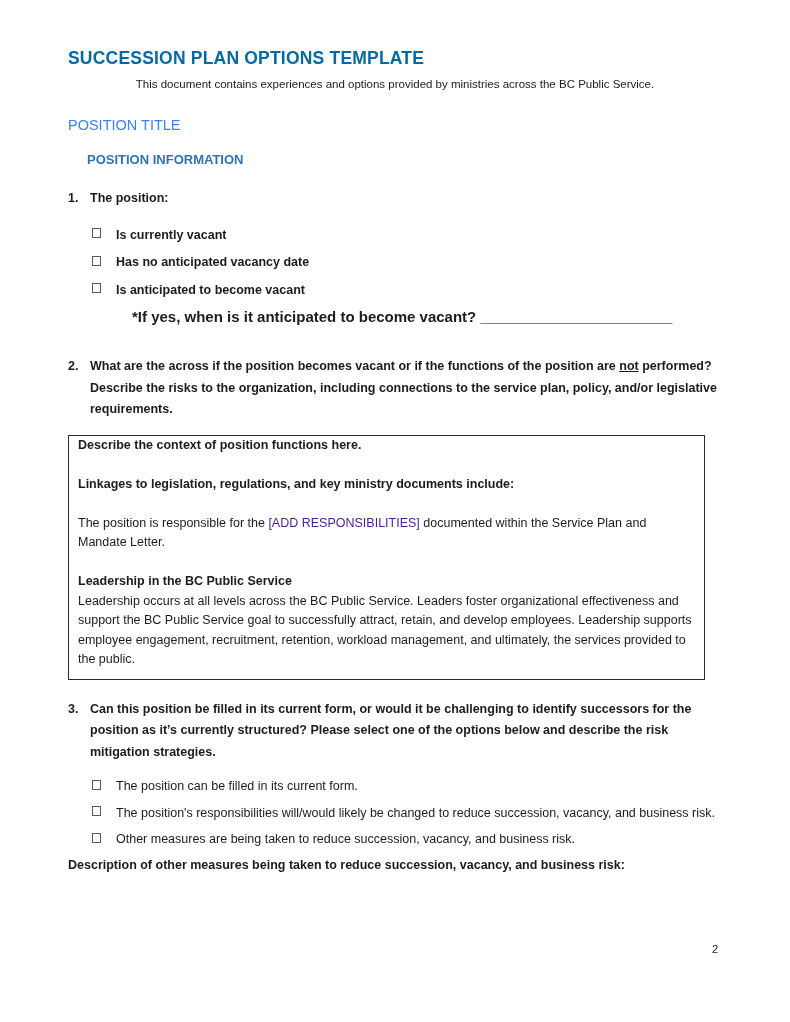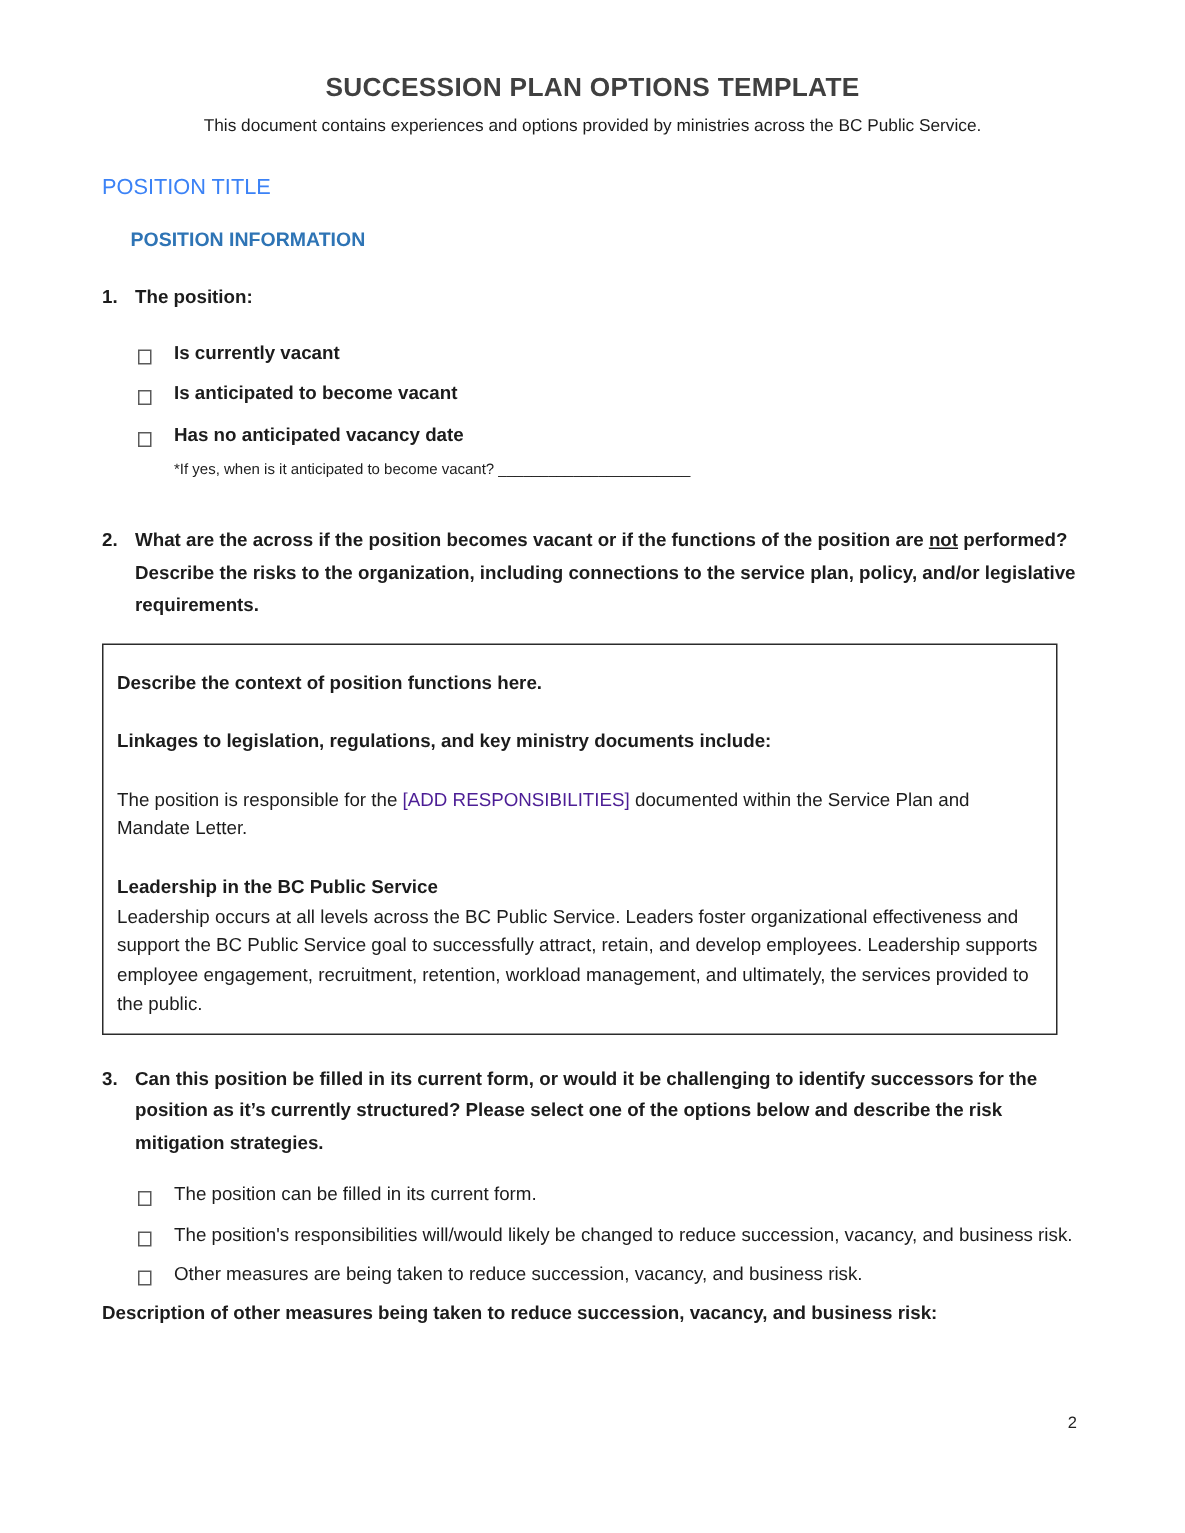--- a/index.html
+++ b/index.html
@@ -11,24 +11,24 @@
     margin: 0 auto;
     background: #ffffff;
     font-family: "Liberation Sans", sans-serif;
     color: #1c1c1c;
     overflow: hidden;
   }
   .content {
     padding: 48px 68px 0 68px;
   }
   .doc-title {
-    text-align: center;
+    text-align: left;
     font-size: 17.5px;
     font-weight: bold;
-    color: #404040;
+    color: #0369a1;
     letter-spacing: 0.2px;
   }
   .doc-subtitle {
     text-align: center;
     font-size: 11.5px;
     margin-top: 9px;
     color: #1c1c1c;
   }
   .h1 {
     margin-top: 27px;
@@ -56,49 +56,49 @@
   .q1 { margin-top: 21px; }
   .q2 { margin-top: 31px; }
   .q3 { margin-top: 19px; }
   .check-list {
     margin-top: 17px;
     margin-left: 24px;
     list-style: none;
   }
   .check-item {
     display: flex;
-    align-items: center;
+    align-items: flex-start;
     font-size: 12.5px;
     line-height: 15px;
     margin-bottom: 7px;
   }
   .check-item.bold { font-weight: bold; }
   .checkbox {
     flex: 0 0 auto;
     width: 9px;
     height: 10px;
     border: 1.2px solid #5a5a5a;
     margin-top: 1.5px;
     margin-right: 15px;
     background: #fff;
     cursor: pointer;
   }
   .check-item .opt-label { flex: 1; line-height: 16px; padding-bottom: 4.5px; }
   .followup {
-    font-size: 10px;
-    font-weight: normal;
-    margin-left: 48px;
+    font-size: 15px;
+    font-weight: bold;
+    margin-left: 64px;
     margin-top: -1px;
   }
   .underlined { text-decoration: underline; }
   .context-box {
     margin-top: 14px;
     width: 637px;
     border: 1.4px solid #2b2b2b;
-    padding: 16px 10px 9px 9px;
+    padding: 0 10px 9px 9px;
     font-size: 12.5px;
     line-height: 19.5px;
   }
   .context-box p { margin: 0; }
   .context-box .gap { margin-bottom: 19.5px; }
   .box-bold { font-weight: bold; }
   .placeholder-link { color: #4c1d95; cursor: pointer; }
   .q3-list { margin-top: 15px; }
   .q3-list .check-item { margin-bottom: 6px; }
   .desc-label {
@@ -131,25 +131,25 @@
       <span class="q-text">The position:</span>
     </div>
 
     <ul class="check-list">
       <li class="check-item bold">
         <span class="checkbox"></span>
         <span class="opt-label">Is currently vacant</span>
       </li>
       <li class="check-item bold">
         <span class="checkbox"></span>
-        <span class="opt-label">Is anticipated to become vacant</span>
+        <span class="opt-label">Has no anticipated vacancy date</span>
       </li>
       <li class="check-item bold">
         <span class="checkbox"></span>
-        <span class="opt-label">Has no anticipated vacancy date</span>
+        <span class="opt-label">Is anticipated to become vacant</span>
       </li>
     </ul>
 
     <div class="followup">
       <span>*If yes, when is it anticipated to become vacant? </span><span class="blank-line">_______________________</span>
     </div>
 
     <div class="numbered q2">
       <span class="num">2.</span>
       <span class="q-text"><span>What are the across if the position becomes vacant or if the functions of the position are </span><span class="underlined">not</span><span> performed? Describe the risks to the organization, including connections to the service plan, policy, and/or legislative requirements.</span></span>

